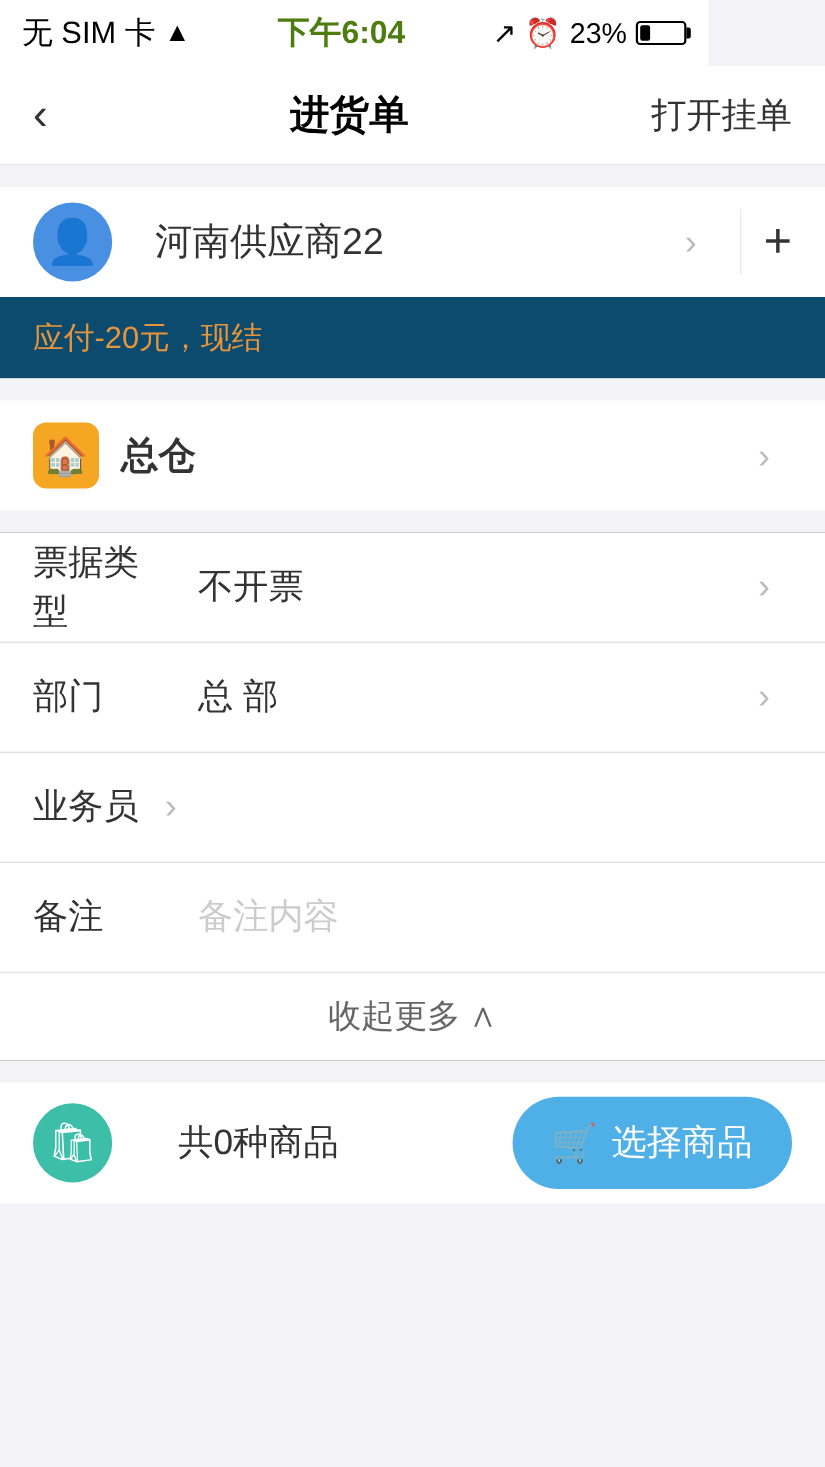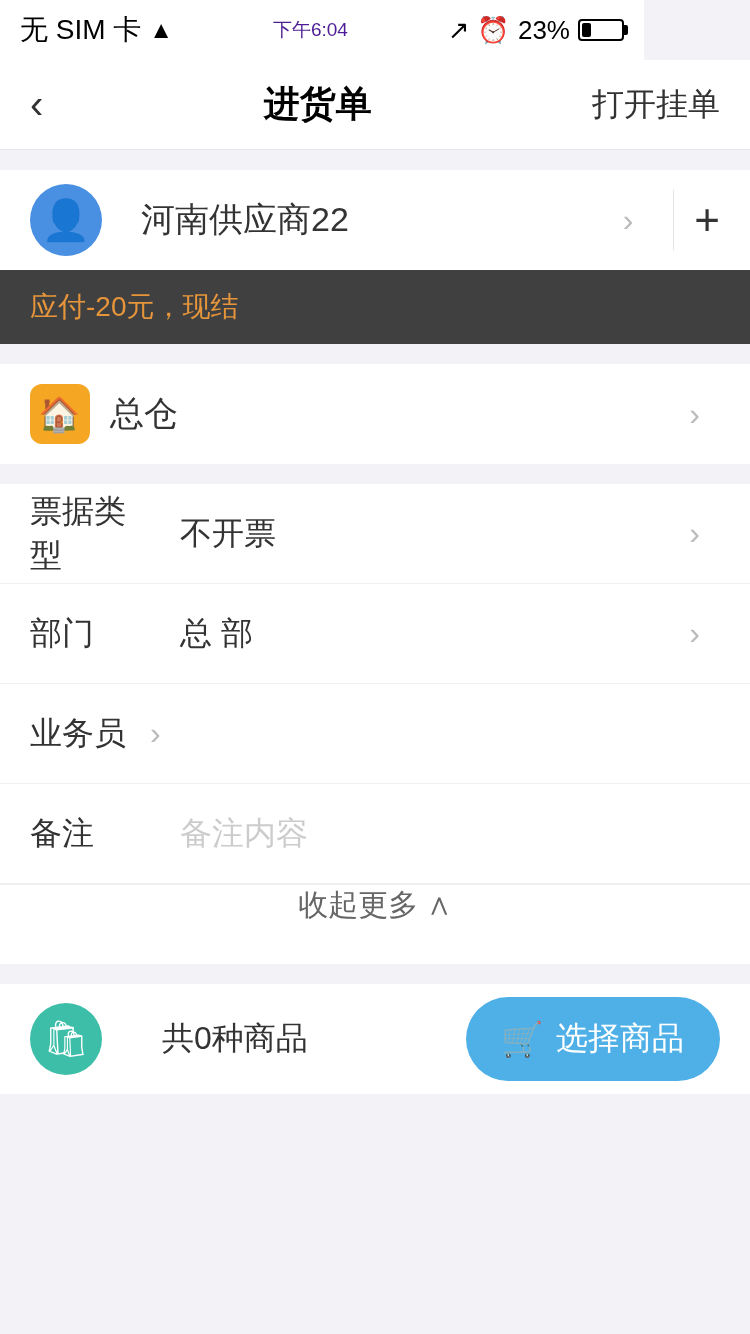--- a/index.html
+++ b/index.html
@@ -18,21 +18,21 @@
       height: 60px;
       background: #fff;
       display: flex;
       align-items: center;
       justify-content: space-between;
       padding: 0 20px;
       font-size: 28px;
       font-weight: 500;
     }
     .status-left { display: flex; align-items: center; gap: 8px; color: #000; font-size: 28px; }
-    .status-center { font-size: 19px; font-weight: 400; color: #4c1d95; }
+    .status-center { font-size: 29px; font-weight: 700; color: #4d7c0f; }
     .status-right { display: flex; align-items: center; gap: 8px; font-size: 26px; color: #000; }
     .wifi-icon { font-size: 24px; }
     .battery-box {
       display: inline-flex; align-items: center;
       border: 2px solid #000; border-radius: 4px;
       width: 46px; height: 22px; padding: 2px;
       position: relative;
     }
     .battery-fill { background: #000; height: 100%; width: 23%; border-radius: 2px; }
     .battery-tip {
@@ -81,21 +81,21 @@
       flex-shrink: 0;
     }
     .avatar-icon { font-size: 40px; color: #fff; }
     .supplier-name { flex: 1; font-size: 34px; color: #333; font-weight: 500; margin-left: 19px; }
     .chevron { font-size: 32px; color: #bbb; margin-right: 20px; }
     .supplier-divider { width: 1px; height: 60px; background: #e5e5e5; margin: 0 20px; }
     .add-btn { font-size: 44px; color: #333; }
 
     
     .notice-bar {
-      background: #404040;
+      background: #0c4a6e;
       padding: 18px 30px;
       font-size: 28px;
       color: #e6953b;
     }
 
     
     .warehouse-row {
       display: flex;
       align-items: center;
       padding: 0 30px;
@@ -103,21 +103,21 @@
       background: #fff;
     }
     .warehouse-icon-wrap {
       width: 60px; height: 60px;
       border-radius: 12px;
       background: #f5a623;
       display: flex; align-items: center; justify-content: center;
       margin-right: 20px;
     }
     .warehouse-icon { font-size: 34px; color: #fff; }
-    .warehouse-name { flex: 1; font-size: 34px; color: #333; font-weight: 400; }
+    .warehouse-name { flex: 1; font-size: 34px; color: #333; font-weight: 700; }
 
     
     .form-section { background: #404040; }
     .form-row {
       display: flex;
       align-items: center;
       padding: 0 30px;
       height: 100px;
       border-bottom: 1px solid #f0f0f0;
       background: #fff;
@@ -135,21 +135,21 @@
       color: #333;
       padding-left: 30px;
     }
     .form-value.placeholder { color: #ccc; }
 
     
     .collapse-bar {
       height: 80px;
       background: #fff;
       display: flex;
-      align-items: flex-start;
+      align-items: center;
       justify-content: center;
       font-size: 30px;
       color: #666;
       border-top: 1px solid #f0f0f0;
     }
 
     
     .product-row {
       display: flex;
       align-items: center;

